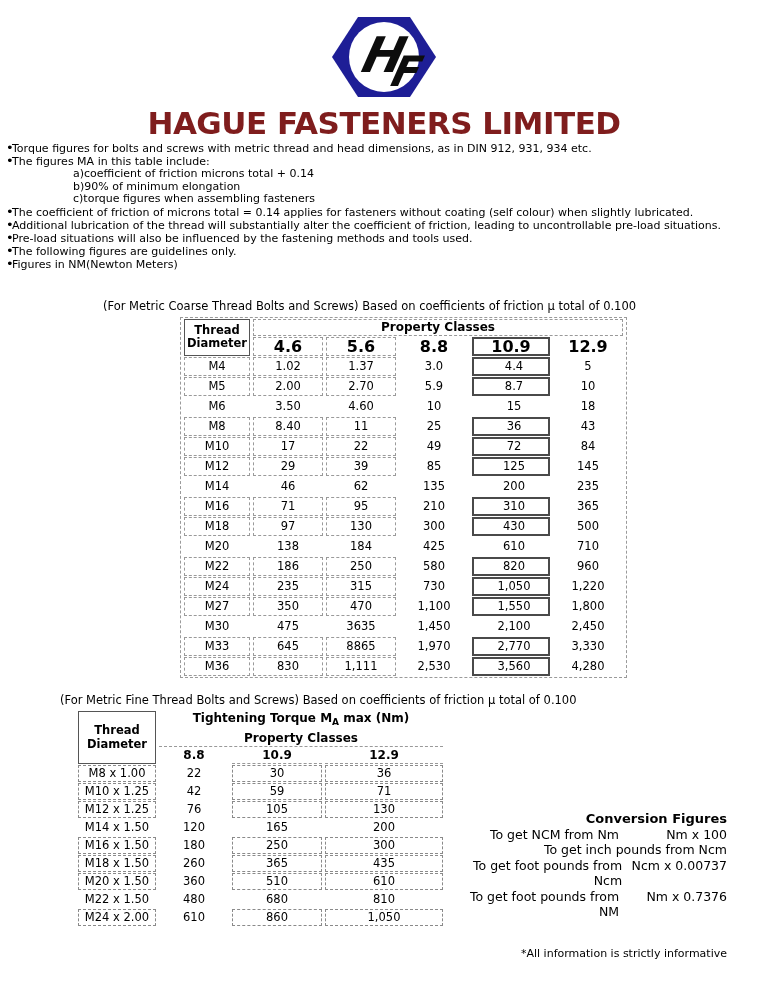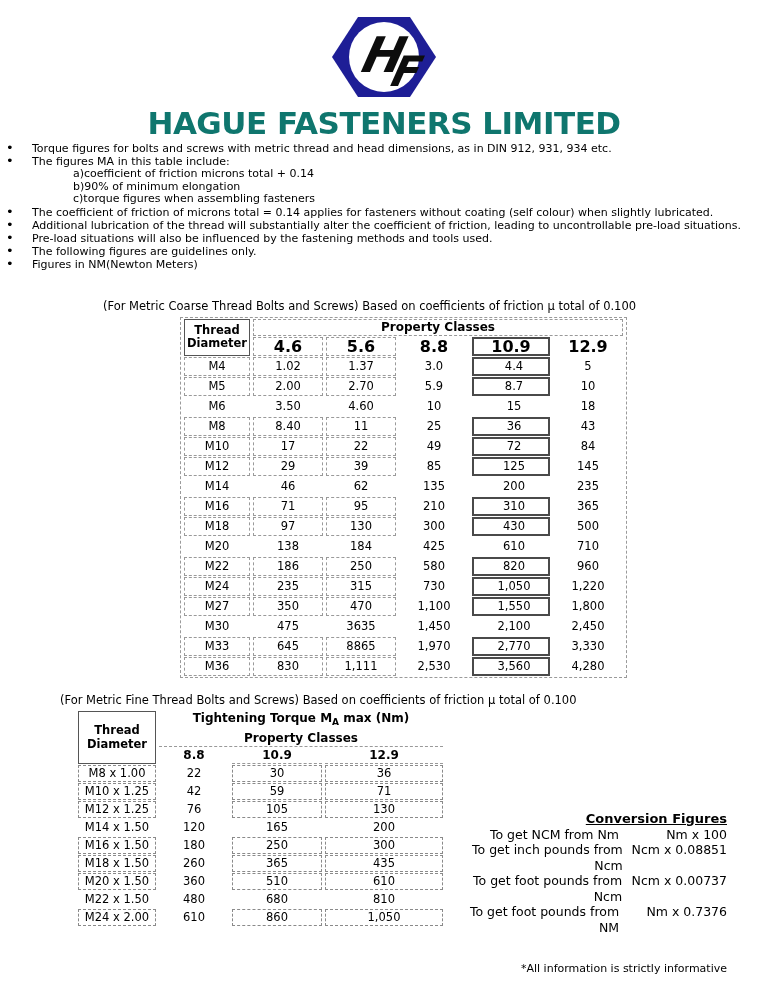--- a/index.html
+++ b/index.html
@@ -4,25 +4,25 @@
 <style>
   html,body{margin:0;padding:0;background:#fff;}
   .page{
     position:relative;width:768px;height:994px;background:#ffffff;
     font-family:"DejaVu Sans","Liberation Sans",sans-serif;color:#000;overflow:hidden;
   }
   
   .logo-wrap{padding-top:15px;text-align:center;}
   .brand-title{
     text-align:center;font-weight:bold;font-size:31px;line-height:38px;
-    letter-spacing:-0.5px;color:#0f766e;margin-top:1px;
+    letter-spacing:-0.5px;color:#7f1d1d;margin-top:1px;
   }
   
   ul.bullets{list-style:none;margin:0;padding:0;}
-  ul.bullets>li{position:relative;padding-left:32px;font-size:11px;line-height:13px;}
+  ul.bullets>li{position:relative;padding-left:12px;font-size:11px;line-height:13px;}
   ul.bullets>li::before{
     content:"\2022";position:absolute;left:6px;top:-1px;font-size:13px;
   }
   .bullets-a{margin:21px 0 0 45px;}
   .bullets-b{margin:24px 0 0 45px;}
   .bullets-b>li{line-height:14px;}
   ul.sublist{list-style:none;margin:0;padding:0 0 0 73px;}
   ul.sublist>li{font-size:11px;line-height:12.5px;}
   
   .caption{font-size:11.5px;line-height:14px;}
@@ -71,21 +71,21 @@
   #fine-table tr.classes td:nth-child(3){border-bottom:1px dashed #999;}
   #fine-table tbody td:nth-child(1){width:72px;border:1px dashed #8a8a8a;}
   #fine-table tbody td:nth-child(2){width:64px;border:1px solid transparent;}
   #fine-table tbody td:nth-child(3){width:84px;border:1px dashed #8a8a8a;margin-top:8px;}
   #fine-table tbody td:nth-child(4){width:112px;border:1px dashed #8a8a8a;}
   #fine-table tbody tr:nth-child(4) td,
   #fine-table tbody tr:nth-child(8) td{border-color:transparent;}
   
   .bottom{display:flex;align-items:flex-start;}
   .right-col{flex:1;padding:100px 41px 0 0;text-align:right;font-size:12.5px;}
-  .conv-title{font-weight:bold;text-decoration:underline;font-size:13px;line-height:17px;}
+  .conv-title{font-weight:bold;font-size:13px;line-height:17px;}
   .conv-line{display:flex;justify-content:flex-end;line-height:15.5px;}
   .conv-line .label{text-align:right;}
   .conv-line .formula{width:108px;text-align:right;}
   .footnote{margin-top:27px;font-size:11px;}
 </style>
 </head>
 <body>
 
 <div class="page">
 
@@ -351,21 +351,20 @@
 
     <div class="right-col">
       <div class="conv-title">Conversion Figures</div>
       <div id="conv-lines">
           <div class="conv-line">
             <span class="label">To get NCM from Nm</span>
             <span class="formula">Nm x 100</span>
           </div>
           <div class="conv-line">
             <span class="label">To get inch pounds from Ncm</span>
-            <span class="formula">Ncm x 0.08851</span>
           </div>
           <div class="conv-line">
             <span class="label">To get foot pounds from Ncm</span>
             <span class="formula">Ncm x 0.00737</span>
           </div>
           <div class="conv-line">
             <span class="label">To get foot pounds from NM</span>
             <span class="formula">Nm x 0.7376</span>
           </div>
         </div>

